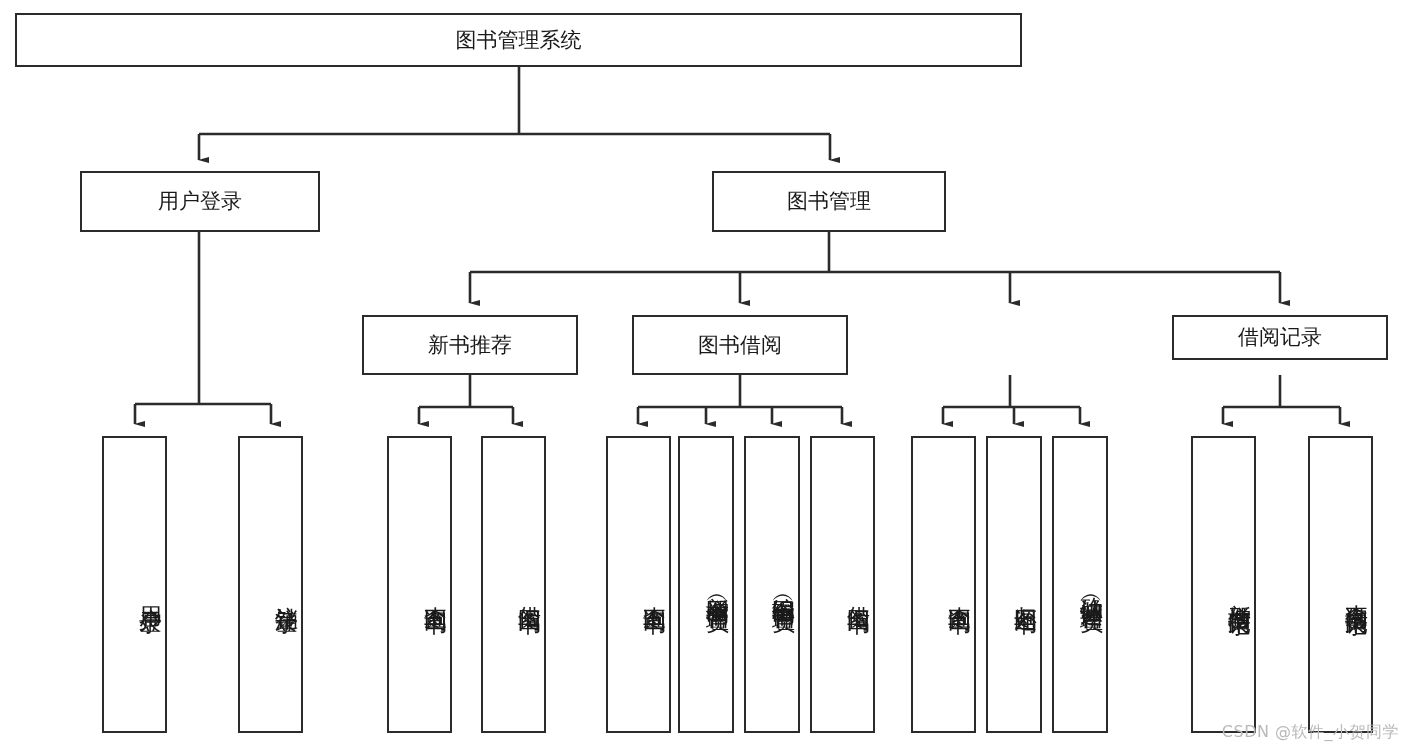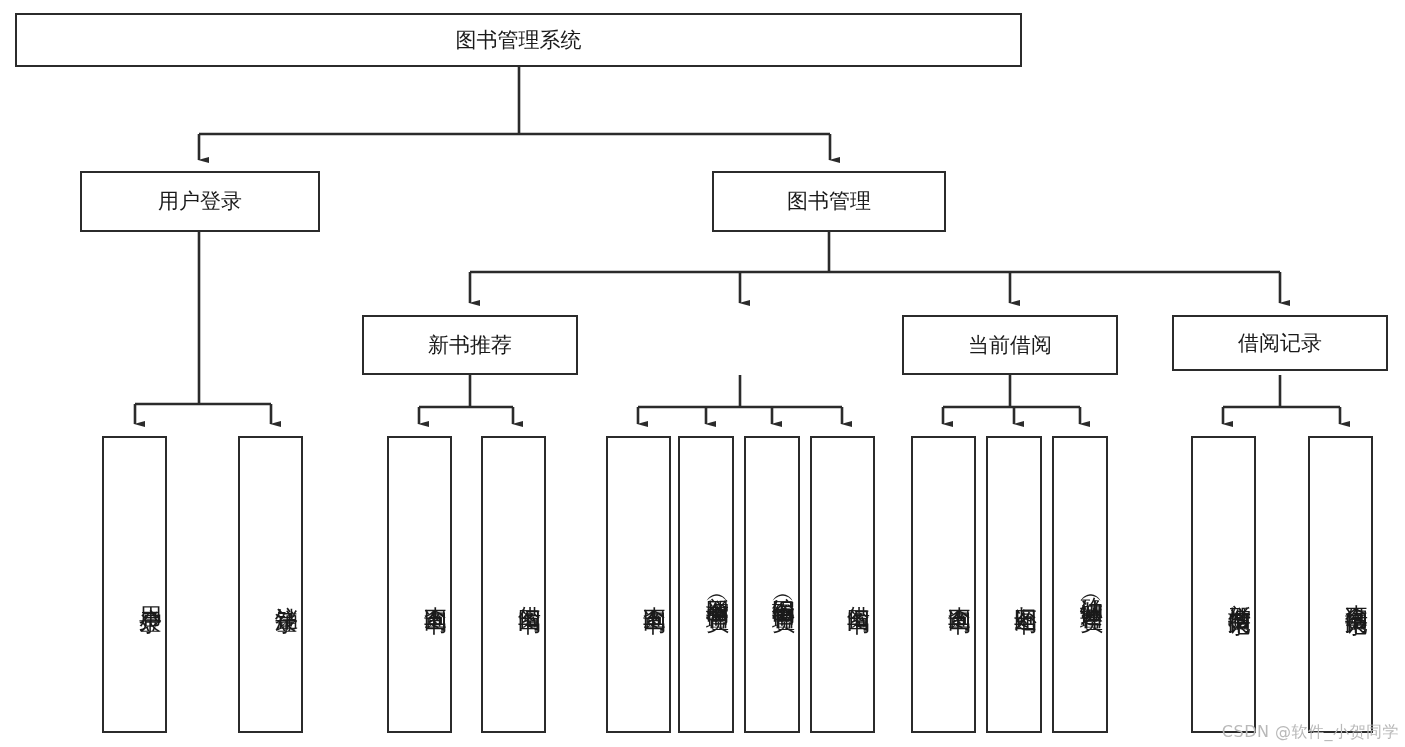--- a/index.html
+++ b/index.html
@@ -129,24 +129,24 @@
   <div class="node h" style="left:80px; top:171px; width:240px; height:61px;">
     <span class="label">用户登录</span>
   </div>
   <div class="node h" style="left:712px; top:171px; width:234px; height:61px;">
     <span class="label">图书管理</span>
   </div>
 
   <div class="node h" style="left:362px; top:315px; width:216px; height:60px;">
     <span class="label">新书推荐</span>
   </div>
-  <div class="node h" style="left:902px; top:315px; width:216px; height:60px;">
-    <span class="label">当前借阅</span>
+  <div class="node h" style="left:632px; top:315px; width:216px; height:60px;">
+    <span class="label">图书借阅</span>
   </div>
-  <div class="node h" style="left:1172px; top:315px; width:216px; height:56px;">
+  <div class="node h" style="left:1172px; top:315px; width:216px; height:45px;">
     <span class="label">借阅记录</span>
   </div>
 
   <div class="node v" style="left:102px; top:436px; width:65px; height:297px;">
     <span class="label">用户登录</span>
   </div>
   <div class="node v" style="left:238px; top:436px; width:65px; height:297px;">
     <span class="label">注销登录</span>
   </div>
 

